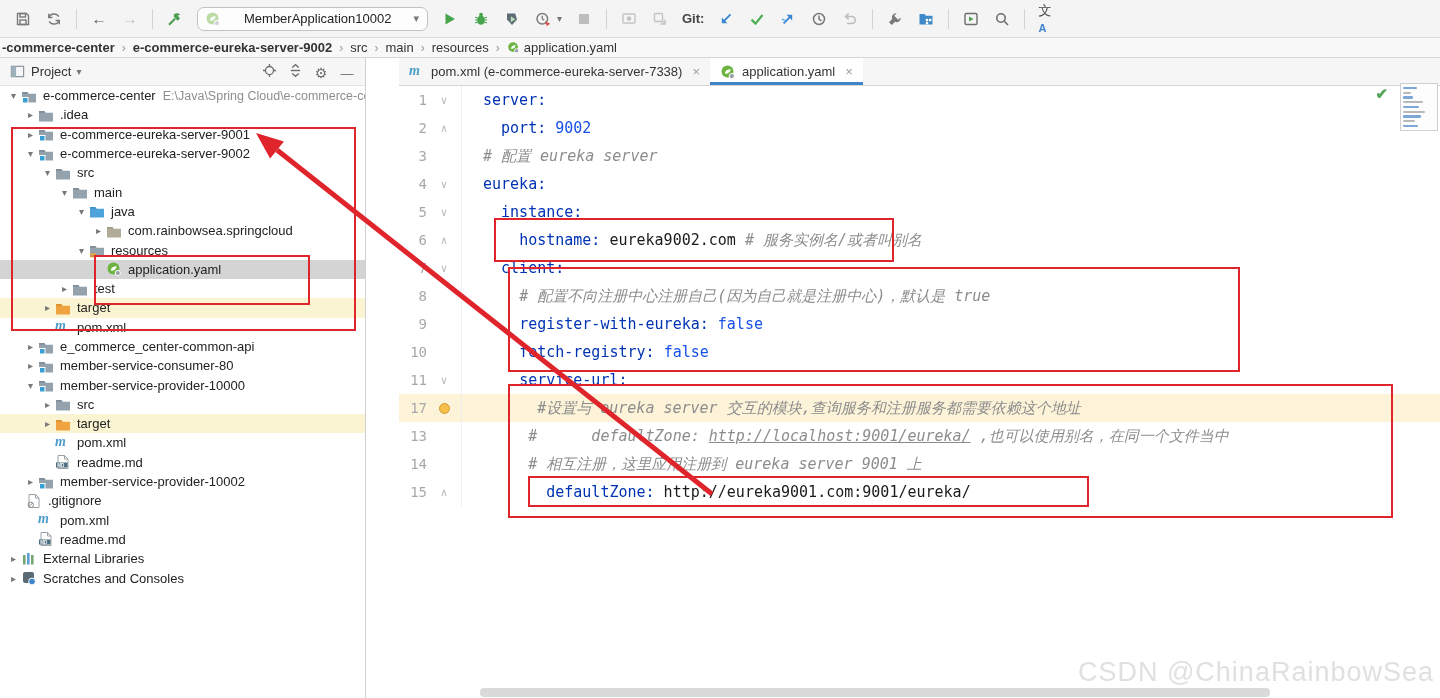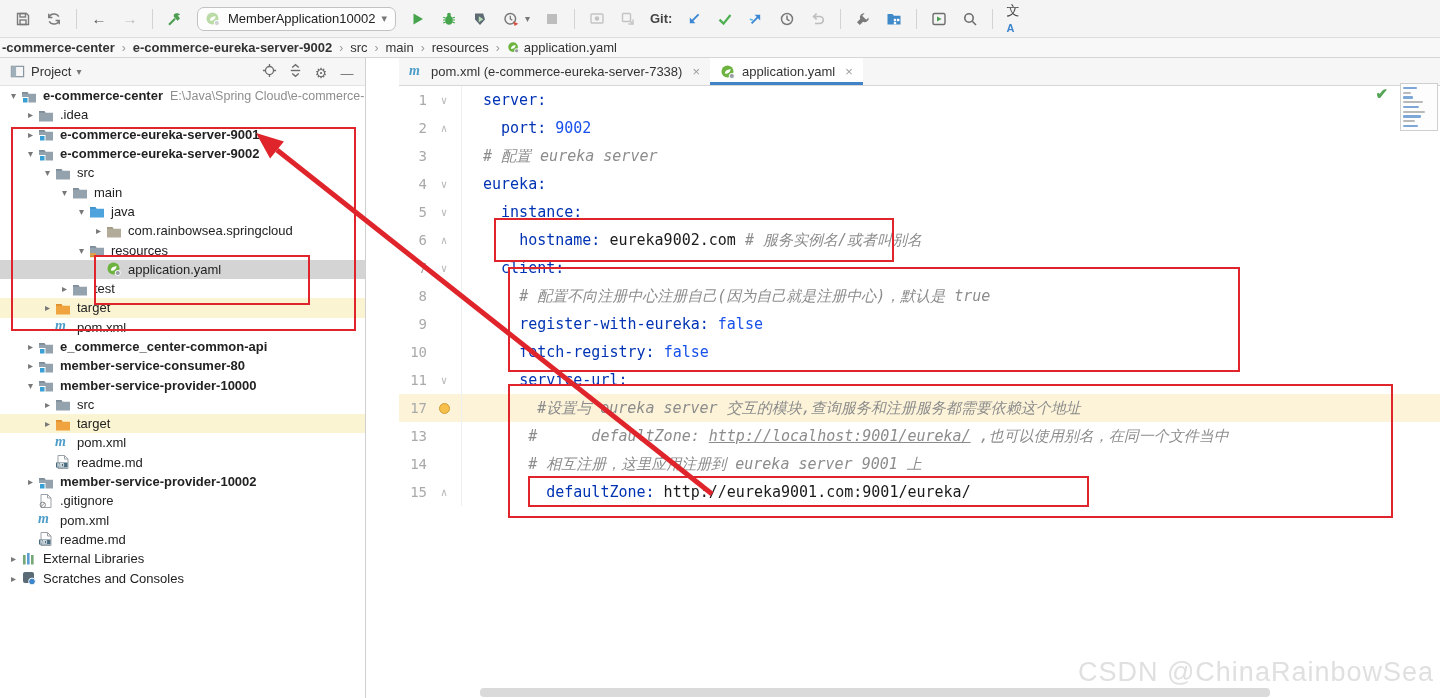--- a/index.html
+++ b/index.html
@@ -10,21 +10,21 @@
   
   #toolbar { position:absolute; left:0; top:0; width:1440px; height:38px;
              background:#f4f4f4; border-bottom:1px solid #dcdcdc;
              display:flex; align-items:center; padding-left:14px; gap:13px; }
   .tbi { width:18px; height:18px; display:inline-flex; align-items:center; justify-content:center;
          font-size:15px; cursor:default; }
   .tbi svg { width:16px; height:16px; }
   .tsep { width:1px; height:20px; background:#d3d3d3; display:inline-block; }
   .tlabel { font-size:13px; color:#444; font-weight:bold; }
   .combo { height:24px; background:#fdfdfd; border:1px solid #c2c2c2; border-radius:7px;
-           display:inline-flex; align-items:center; gap:6px; padding:0 8px 0 6px;
+           display:inline-flex; align-items:center; gap:22px; padding:0 8px 0 6px;
            font-size:13px; color:#222; }
   .combo .caret { color:#777; font-size:11px; }
   .caret-after { color:#777; font-size:10px; margin-left:-8px; }
   .tr-ic { font-size:13px; color:#444; }
   .tr-ic b { color:#3d85cf; font-size:11px; }
 
   
   #navbar { position:absolute; left:0; top:38px; width:1440px; height:20px;
             background:#f8f8f8; border-bottom:1px solid #d6d6d6;
             display:flex; align-items:center; font-size:13px; color:#333; padding-left:2px; }
@@ -46,21 +46,21 @@
   .hdr-ic svg { width:15px; height:15px; }
   #tree { position:absolute; top:28px; left:0; right:0; bottom:0; overflow:hidden; }
   .tree-row { height:19.3px; display:flex; align-items:center; font-size:13px; color:#222;
               white-space:nowrap; }
   .tree-row.sel { background:#d4d4d4; }
   .tree-row.yellow { background:#fbf4d2; }
   .chev { width:15px; text-align:center; color:#787878; font-size:10px; flex:none; }
   .ticon { width:17px; height:16px; flex:none; display:inline-flex; }
   .ticon svg { width:16px; height:16px; }
   .tlab { margin-left:5px; }
-  .tlab.b { font-weight:bold; }
+  .tlab.b { font-weight:normal; }
   .tpath { margin-left:7px; color:#8e8e8e; font-size:12.5px; }
   .mvn { color:#4b9cc9; font-weight:bold; font-style:italic; font-size:14px;
          font-family:"Liberation Serif", serif; line-height:14px; }
 
   
   #editor { position:absolute; left:399px; top:58px; right:0; bottom:0; background:#fff; }
   #tabbar { height:28px; background:#f6f6f6; border-bottom:1px solid #d6d6d6;
             display:flex; align-items:stretch; }
   .tab { display:inline-flex; align-items:center; gap:6px; padding:0 10px; font-size:13px;
          color:#333; position:relative; }
@@ -519,21 +519,21 @@
           <span class="chev">▸</span>
           <span class="ticon">
             <svg viewBox="0 0 16 16">
               <path d="M1 4h5.2l1.4 1.8H15v8.7H1z" fill="#94a2ad"></path>
               <path d="M1 4h5.2l1.4 1.8H1z" fill="#7e8d99"></path>
               <rect x="1.5" y="9.5" width="5.5" height="5.5" fill="#39a0d6" stroke="#fff"></rect>
             </svg>
           </span>
           <span class="tlab b">member-service-provider-10002</span>
         </div>
-        <div class="tree-row" style="padding-left: 23px;">
+        <div class="tree-row" style="padding-left: 11px;">
           <span class="chev"></span>
           <span class="ticon">
             <svg viewBox="0 0 16 16">
               <path d="M3 1.5h6.5l3.5 3.5v9.5H3z" fill="#fff" stroke="#9aa2a8"></path>
               <path d="M9.5 1.5v3.5H13" fill="none" stroke="#9aa2a8"></path>
               <circle cx="4.8" cy="11.8" r="2.7" fill="none" stroke="#8a8a8a"></circle>
               <line x1="3" y1="13.6" x2="6.6" y2="10" stroke="#8a8a8a"></line>
             </svg>
           </span>
           <span class="tlab">.gitignore</span>

